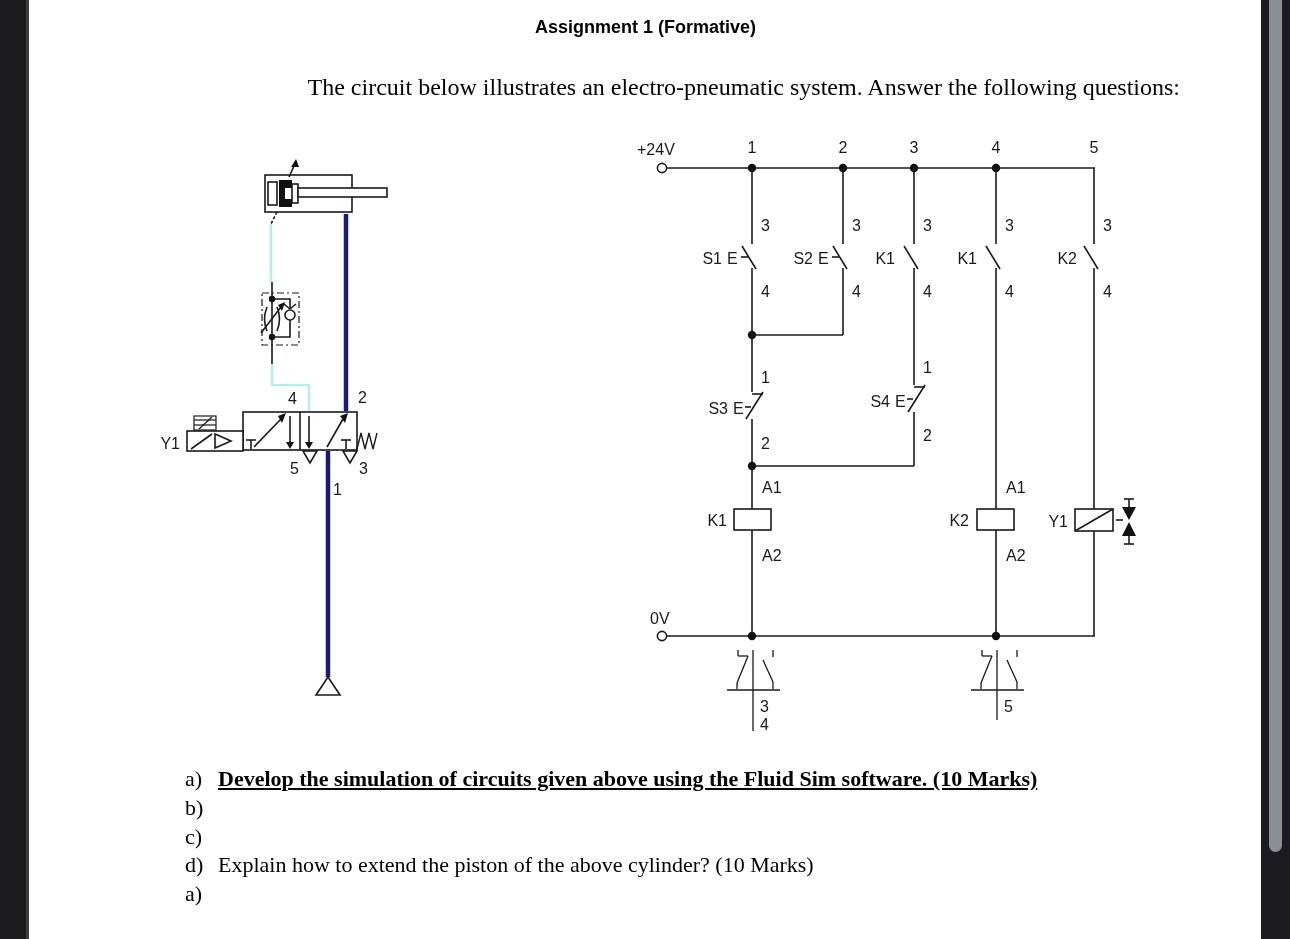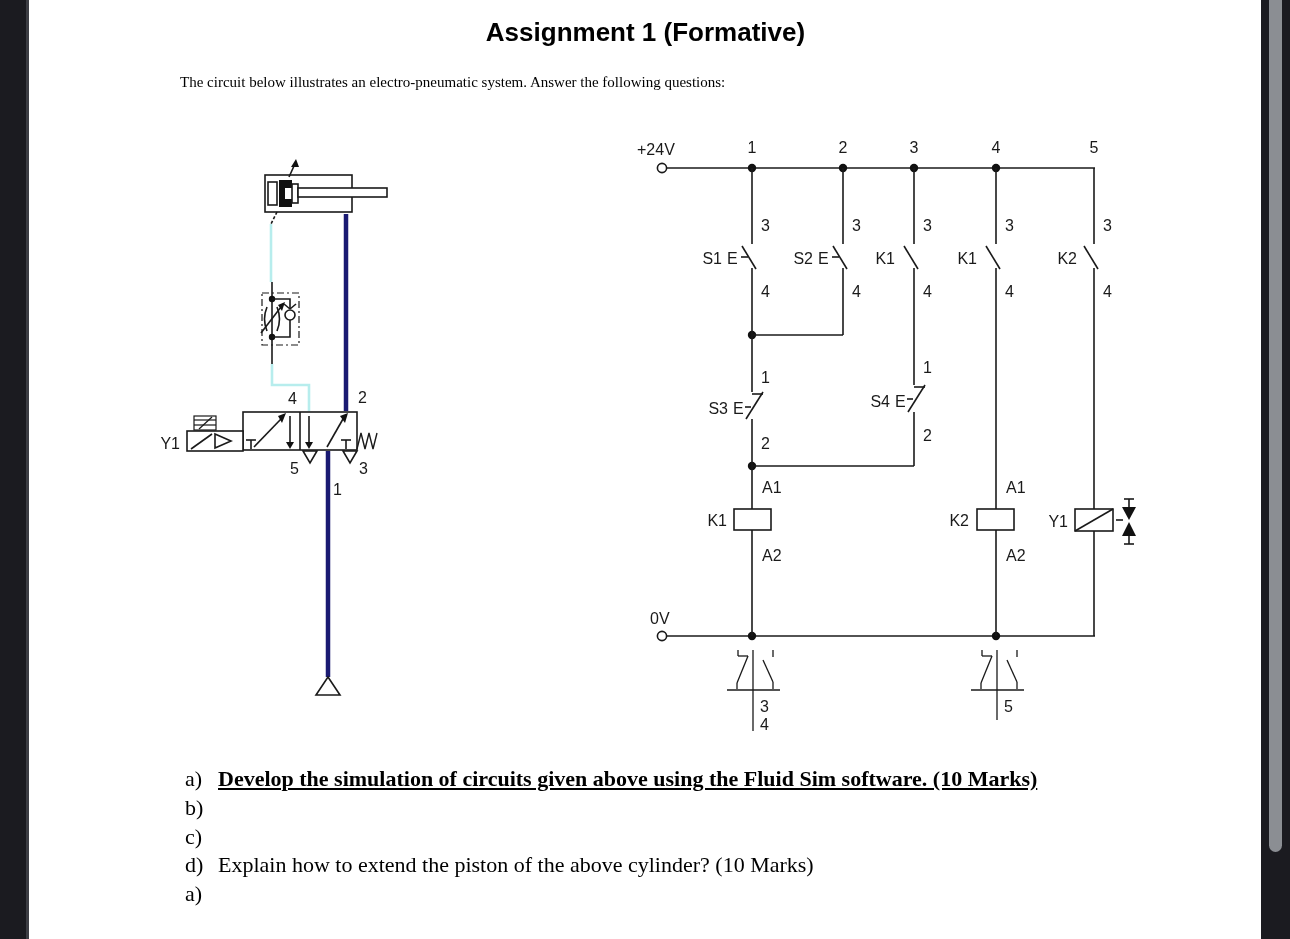--- a/index.html
+++ b/index.html
@@ -10,26 +10,27 @@
   .edge{position:absolute;top:0;height:939px;background:#1b1b20;}
   .edge-left{left:0;width:26px;border-right:3px solid #3d3e44;}
   .edge-right{right:0;width:29px;}
   .scroll-thumb{
     position:absolute;top:0;left:1269px;width:13px;height:852px;
     background:#8b8e93;border-radius:0 0 7px 7px;
   }
   .page-title{
     position:absolute;left:30px;top:17px;width:1231px;
     text-align:center;font-family:"Liberation Sans",sans-serif;
-    font-weight:bold;font-size:26px;color:#000;
+    font-weight:bold;font-size:18px;color:#000;
   }
   .intro-text{
     position:absolute;left:180px;top:74px;width:1000px;
-    font-family:"Liberation Serif",serif;font-size:15px;color:#000;
+    font-family:"Liberation Serif",serif;font-size:24px;color:#000;
     white-space:nowrap;
+    text-align:right;
   }
   .schematic{position:absolute;left:0;top:0;}
   .questions{
     position:absolute;left:185px;top:765px;width:990px;
     font-family:"Liberation Serif",serif;font-size:22px;color:#000;
   }
   .q-row{display:flex;line-height:28.8px;}
   .q-marker{width:33px;flex:0 0 33px;}
   .q-row.q-em .q-marker{font-weight:normal;}
   .q-row.q-em .q-text{font-weight:bold;text-decoration:underline;}

